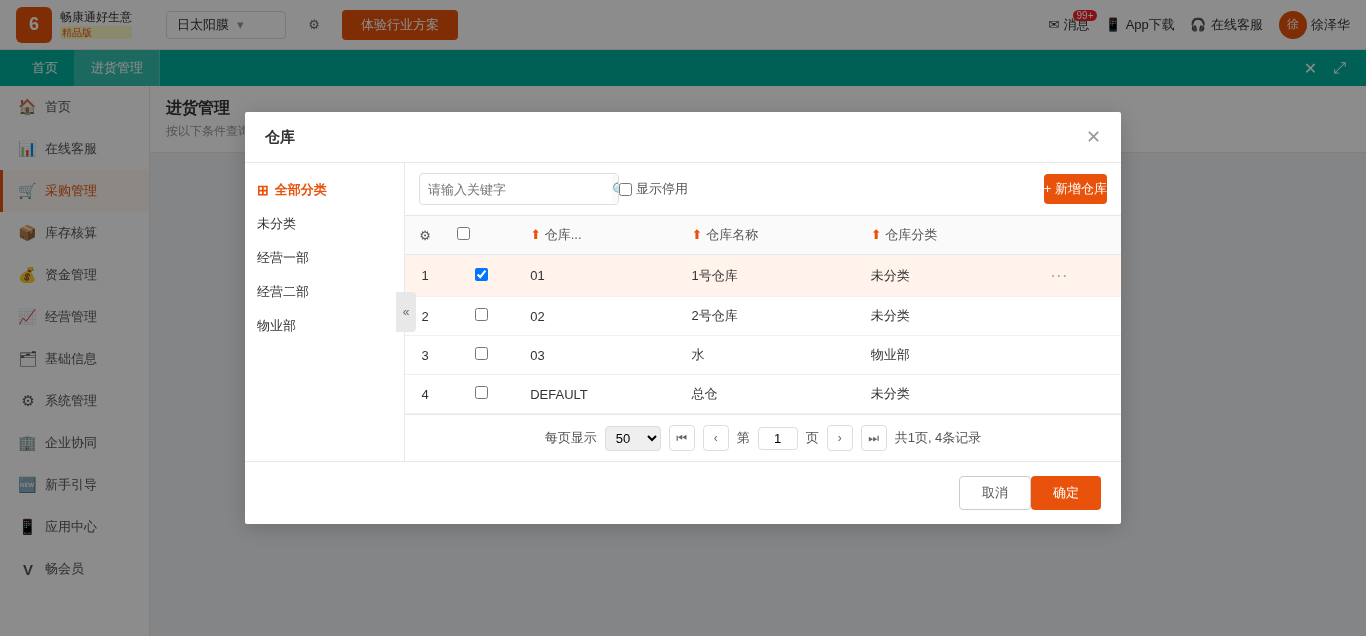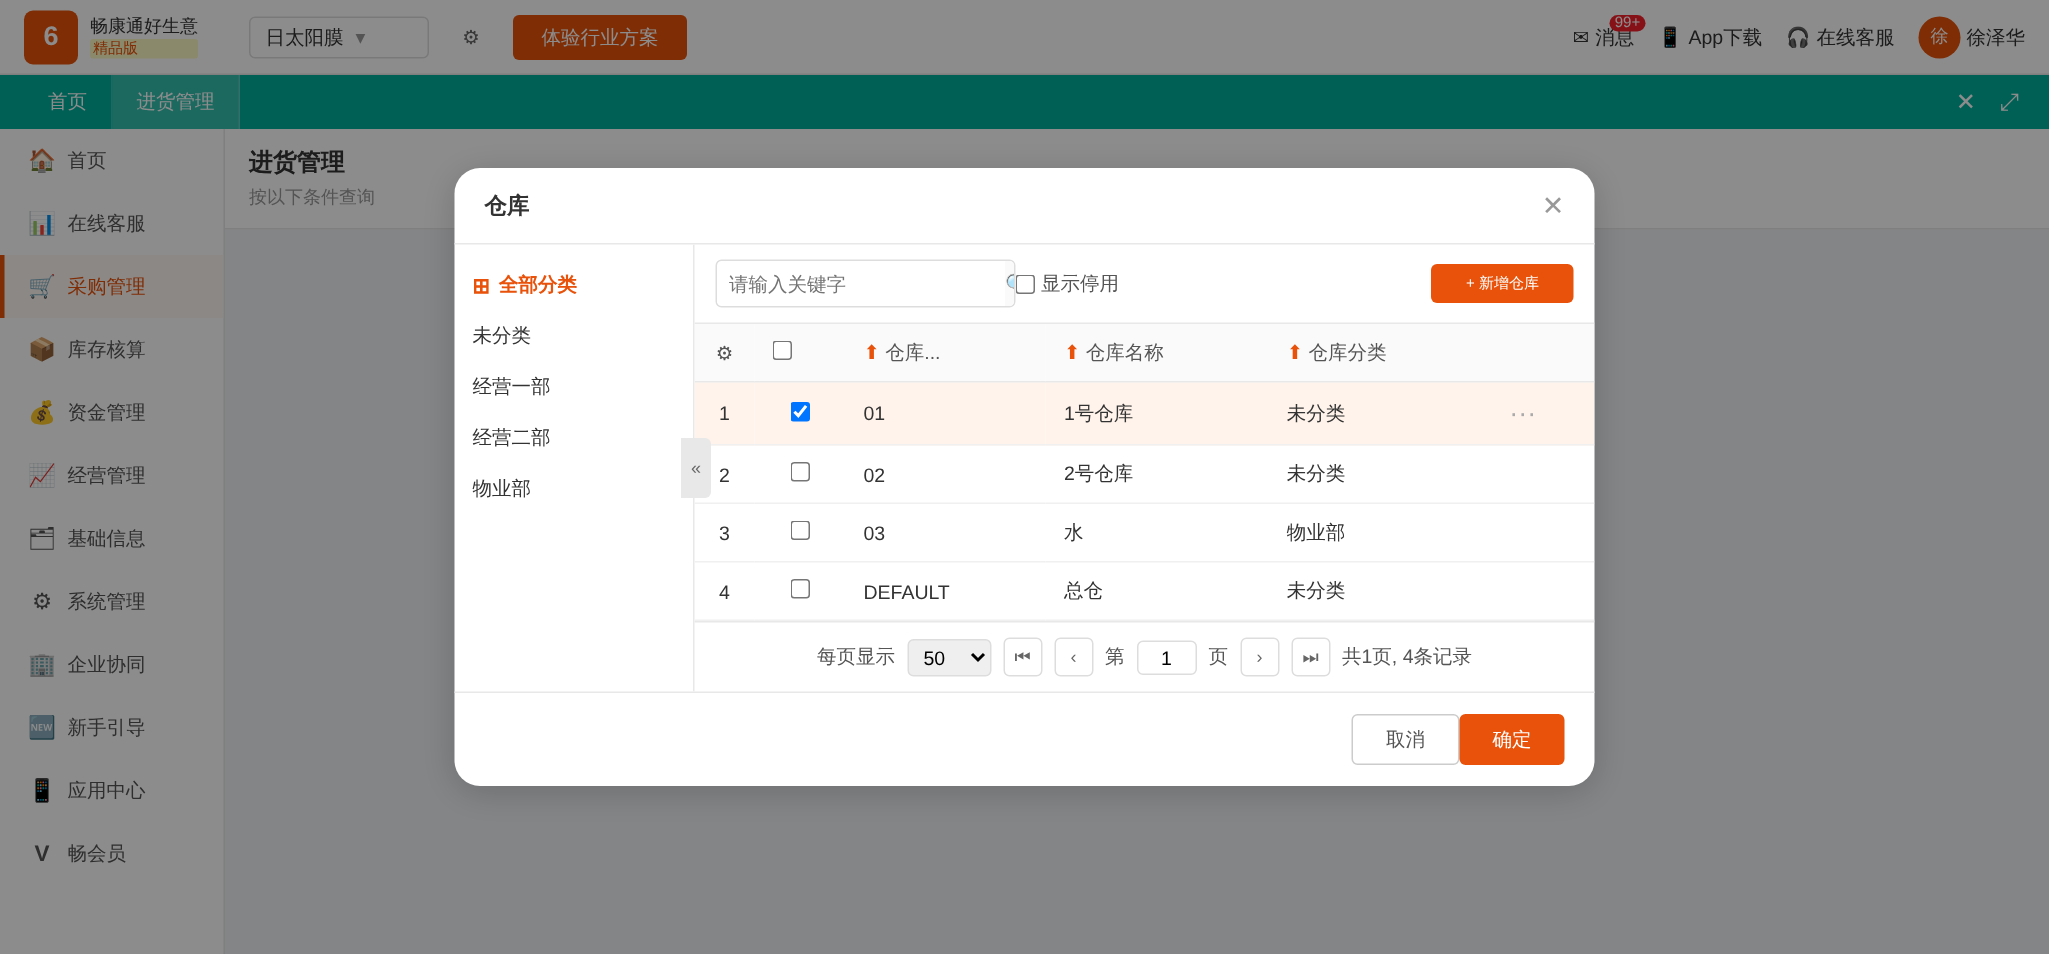--- a/index.html
+++ b/index.html
@@ -169,22 +169,22 @@
       position: fixed;
       top: 0; left: 0; right: 0; bottom: 0;
       background: rgba(0,0,0,0.45);
       z-index: 1000;
       display: flex;
       align-items: center;
       justify-content: center;
     }
     .modal {
       background: #fff;
-      border-radius: 17px;
-      width: 760px;
+      border-radius: 2px;
+      width: 876px;
       max-height: 560px;
       display: flex;
       flex-direction: column;
       box-shadow: 0 4px 24px rgba(0,0,0,0.18);
     }
     .modal-header {
       display: flex; align-items: center; justify-content: space-between;
       padding: 14px 20px;
       border-bottom: 1px solid #e8e8e8;
     }
@@ -253,21 +253,21 @@
       cursor: pointer; color: #999; background: #fafafa;
     }
     .show-disabled-wrap {
       display: flex; align-items: center; gap: 4px;
       font-size: 13px; color: #555;
     }
     .show-disabled-wrap input[type=checkbox] { cursor: pointer; }
     .add-btn {
       margin-left: auto;
       background: #e8520a; color: #fff; border: none;
-      border-radius: 4px; padding: 6px 23px; cursor: pointer; font-size: 10px;
+      border-radius: 4px; padding: 6px 0; cursor: pointer; font-size: 13px;
       display: flex; align-items: center; gap: 4px;
     }
 
     
     .data-table {
       flex: 1;
       overflow-y: auto;
     }
     table {
       width: 100%;

